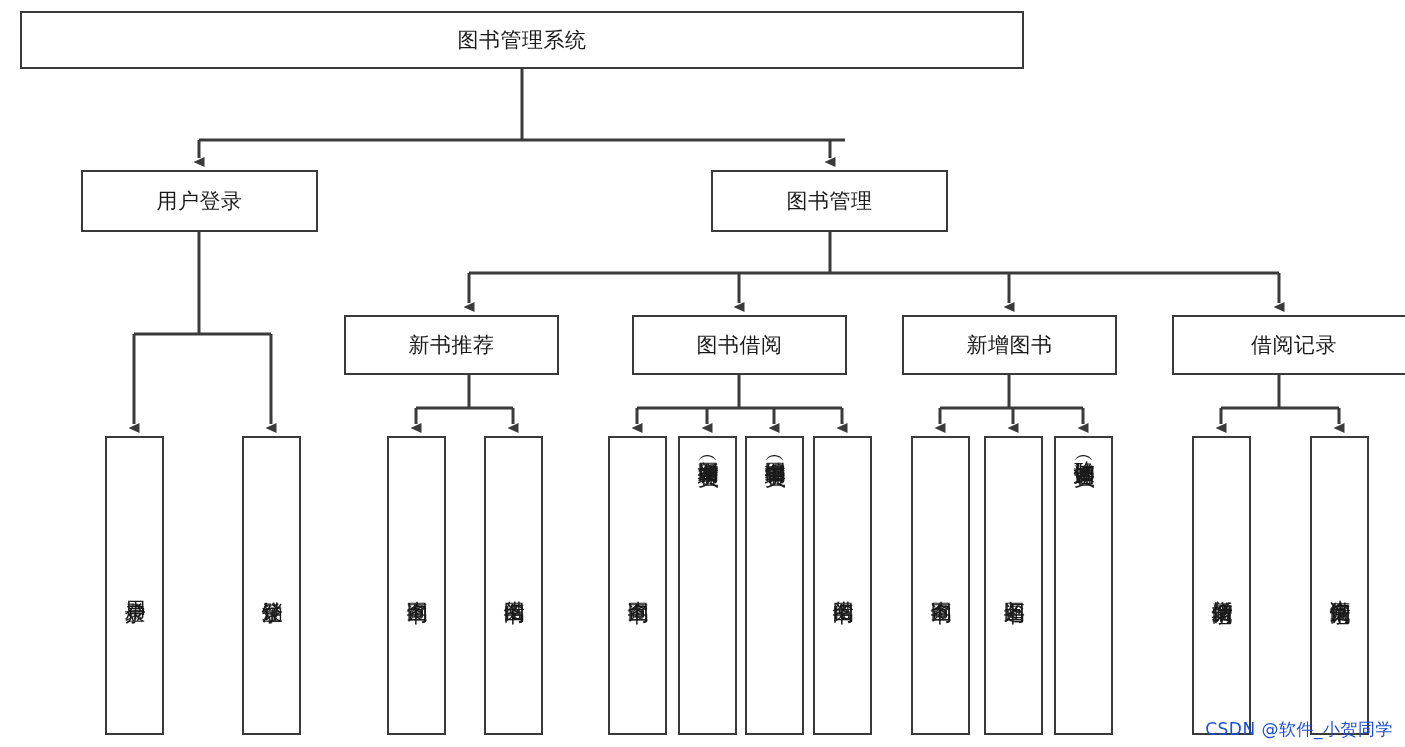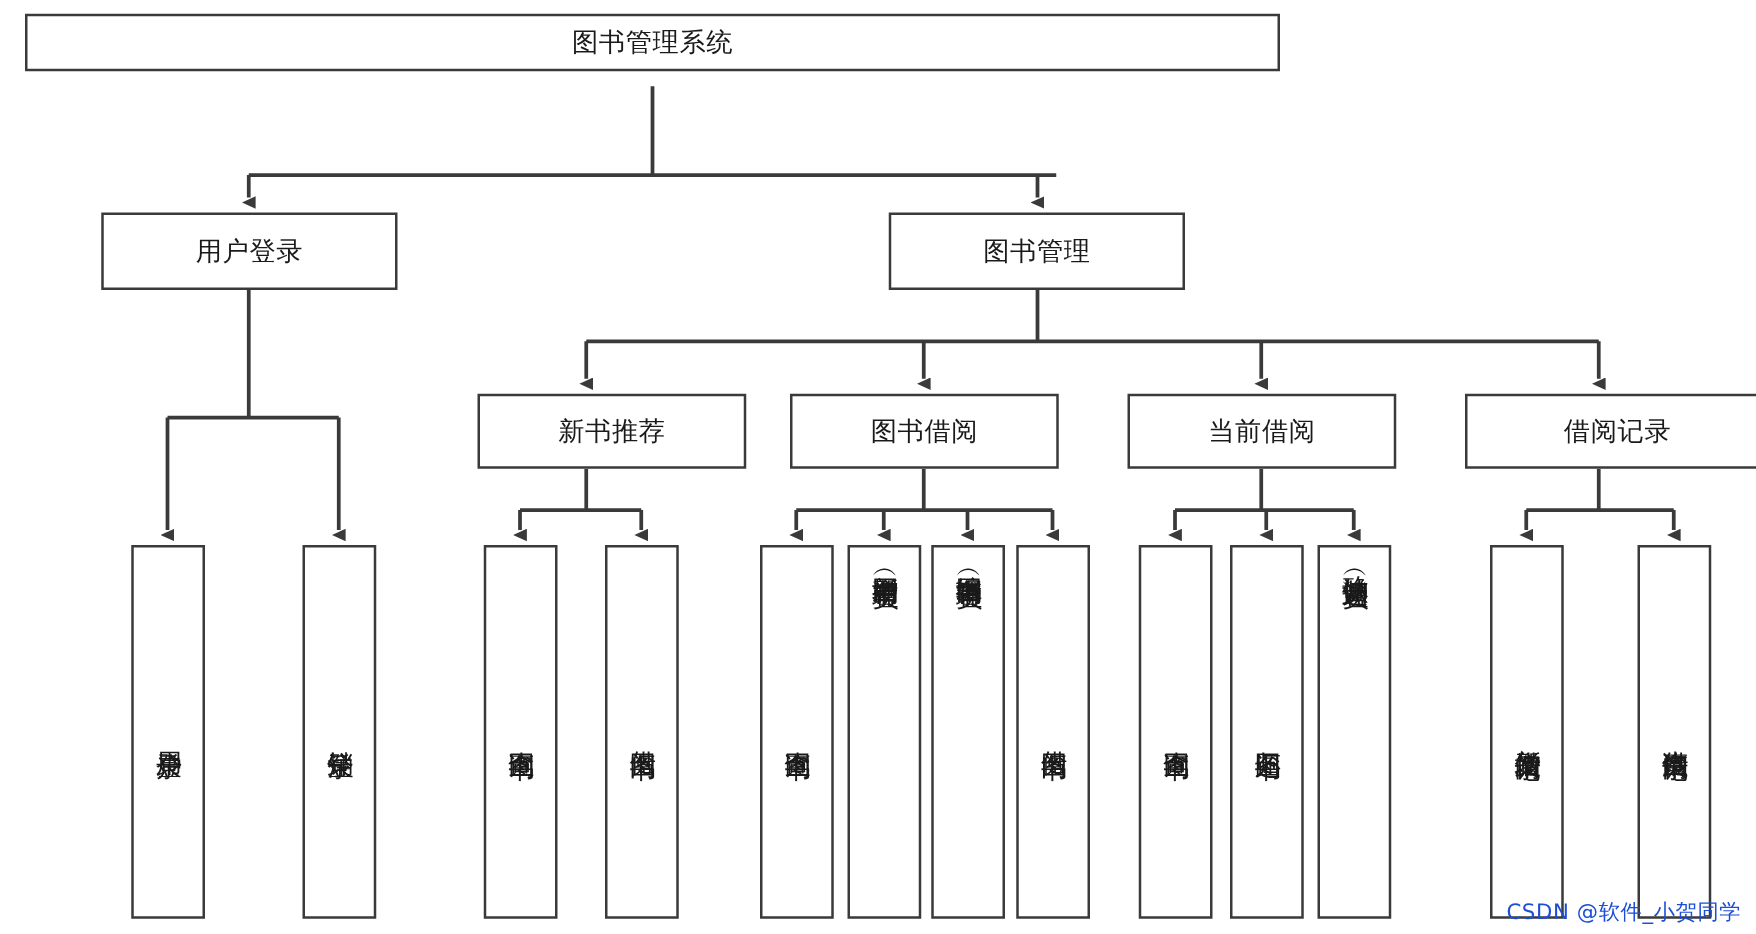--- a/index.html
+++ b/index.html
@@ -129,39 +129,39 @@
     </g>
 
     <g stroke="#3a3a3a" stroke-width="3" fill="none">
       <path d="M1279,375 L1279,408"></path>
       <path d="M1221,408 L1339,408"></path>
       <path d="M1221,408 L1221,424" marker-end="url(#arrowhead)"></path>
       <path d="M1339,408 L1339,424" marker-end="url(#arrowhead)"></path>
     </g>
   </svg>
 
-  <div class="node-box" style="left:20px; top:11px; width:1004px; height:46px;">
+  <div class="node-box" style="left:20px; top:11px; width:1004px; height:58px;">
     <span class="node-label-h">图书管理系统</span>
   </div>
 
   <div class="node-box" style="left:81px; top:170px; width:237px; height:62px;">
     <span class="node-label-h">用户登录</span>
   </div>
   <div class="node-box" style="left:711px; top:170px; width:237px; height:62px;text-align:center;">
     <span class="node-label-h">图书管理</span>
   </div>
 
-  <div class="node-box" style="left:382px; top:315px; width:215px; height:60px;">
+  <div class="node-box" style="left:344px; top:315px; width:215px; height:60px;">
     <span class="node-label-h">新书推荐</span>
   </div>
   <div class="node-box" style="left:632px; top:315px; width:215px; height:60px;">
     <span class="node-label-h">图书借阅</span>
   </div>
   <div class="node-box" style="left:902px; top:315px; width:215px; height:60px;">
-    <span class="node-label-h">当前借阅</span>
+    <span class="node-label-h">新增图书</span>
   </div>
   <div class="node-box" style="left:1172px; top:315px; width:244px; height:60px;">
     <span class="node-label-h">借阅记录</span>
   </div>
 
   <div class="node-box leaf centered" style="left:105px; top:436px; width:59px; height:299px;">
     <span class="node-label-v">用户登录</span>
   </div>
   <div class="node-box leaf centered" style="left:242px; top:436px; width:59px; height:299px;">
     <span class="node-label-v">注销登录</span>

